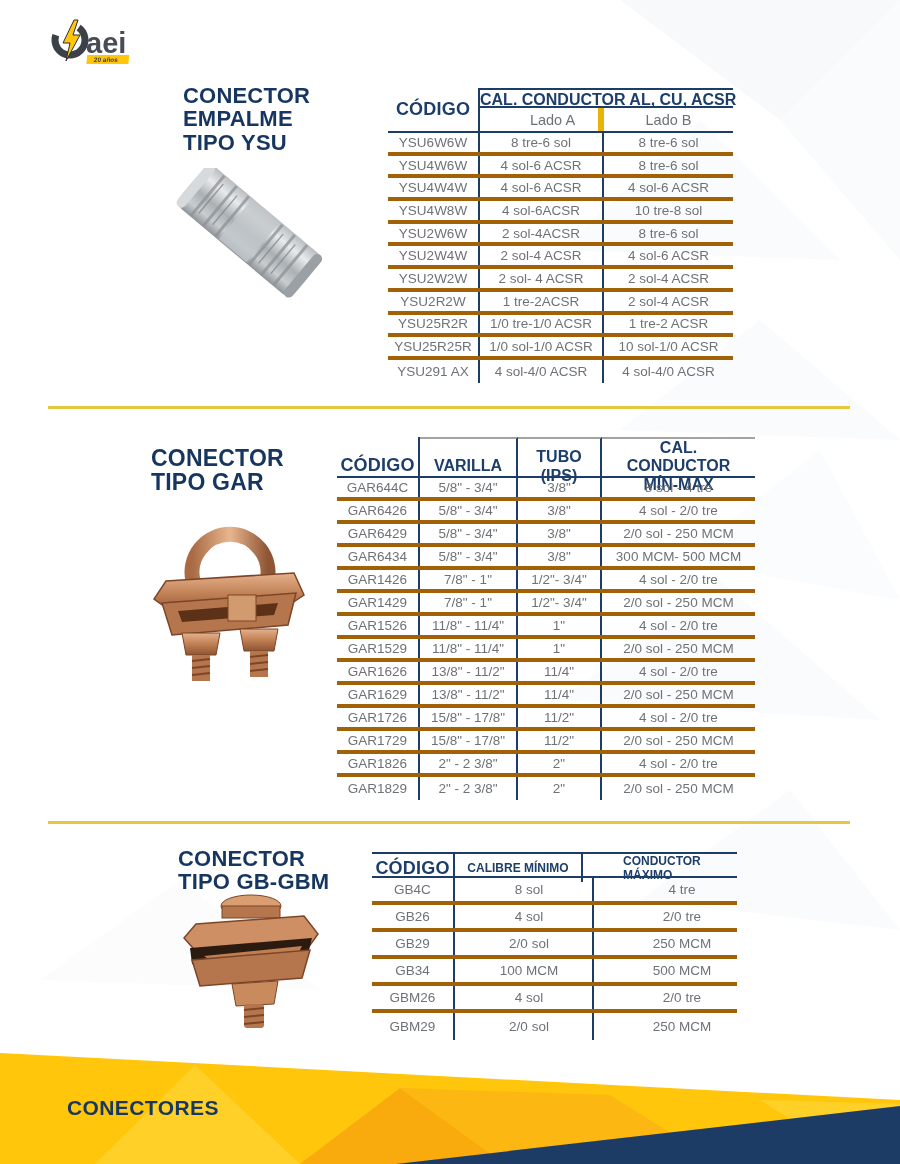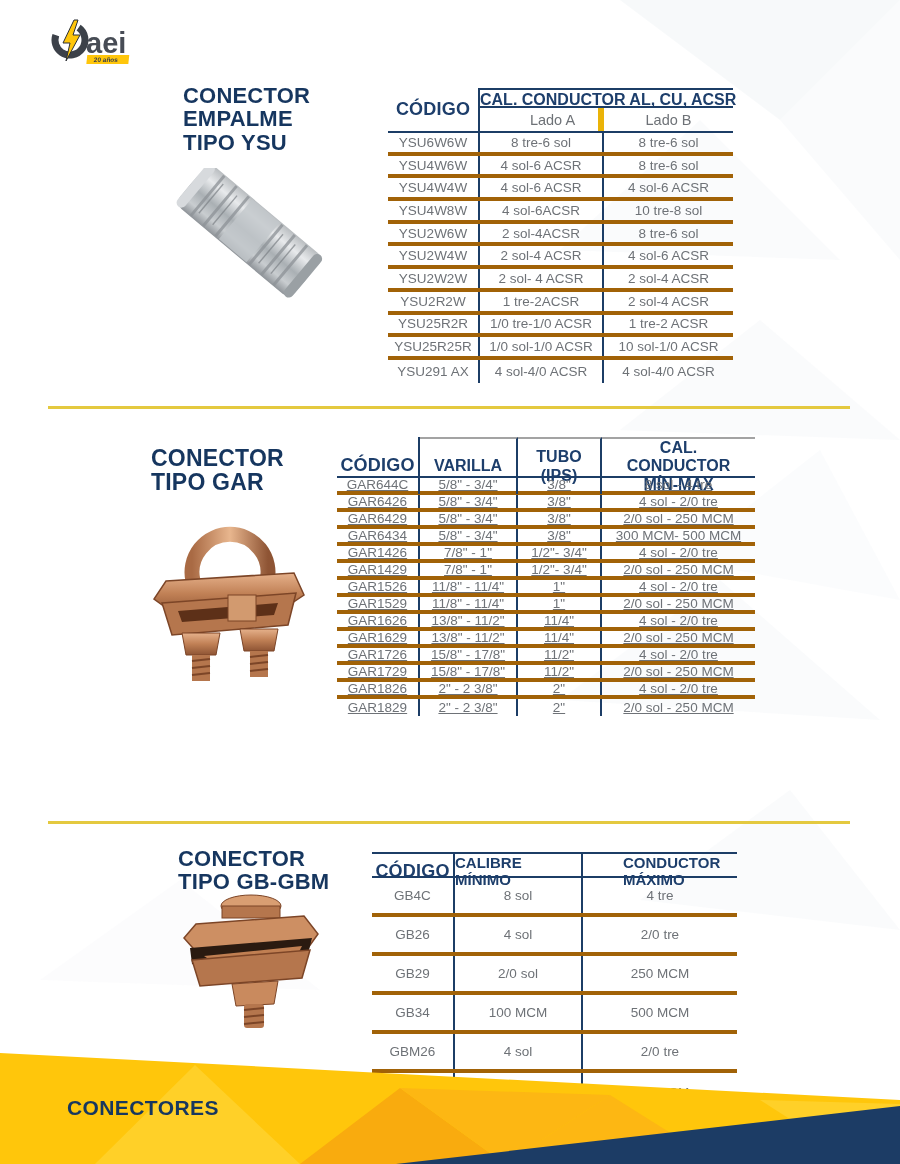--- a/index.html
+++ b/index.html
@@ -47,38 +47,38 @@
   .yh-group { border-top:2px solid #1c3d66; border-bottom:2px solid #1c3d66;
               color:#1d3e6b; font-weight:bold; font-size:16px;
               text-align:center; height:20px; line-height:19px; white-space:nowrap; }
   .yh-subs { display:grid; grid-template-columns:124px 129px; height:23px; }
   .yh-subs div { display:flex; align-items:center; justify-content:center;
                  font-size:14.5px; color:#6e7277; }
   .yh-subs div:first-child { border-right:6px solid #eab308;margin-left:27px; }
 
   
   .t2 { left:337px; top:437px; width:418px; }
-  .t2 .row { grid-template-columns:83px 98px 84px 153px; height:17px;text-decoration:underline; }
+  .t2 .row { grid-template-columns:83px 98px 84px 153px; height:23px; }
   .t2 .head { display:grid; grid-template-columns:83px 98px 84px 153px;
               border-bottom:2px solid #1c3d66; height:41px; }
   .t2 .hc { display:flex; align-items:center; justify-content:center;
             text-align:center; color:#1d3e6b; font-weight:bold; font-size:16px;
             line-height:1.15; border-right:2px solid #1c3d66;
             border-top:2px solid #a3a3a3; }
   .t2 .hc:first-child { border-top:none; font-size:18px; letter-spacing:.2px; }
   .t2 .hc:last-child { border-right:none; padding:0 6px; }
 
   
   .t3 { left:372px; top:852px; width:365px; }
-  .t3 .row { grid-template-columns:83px 128px 154px; height:39px; }
+  .t3 .row { grid-template-columns:83px 128px 154px; height:27px;gap:11px; }
   .t3 .head { display:grid; grid-template-columns:83px 128px 154px;
               border-top:2px solid #1c3d66; border-bottom:2px solid #1c3d66;
               height:26px; }
   .t3 .hc { display:flex; align-items:center; justify-content:center;
-            color:#1d3e6b; font-weight:bold; font-size:15px;
+            color:#1d3e6b; font-weight:bold; font-size:12px;
             border-right:2px solid #1c3d66; }
   .t3 .hc:first-child { font-size:18px; letter-spacing:.2px; }
   .t3 .hc:last-child { border-right:none;margin-left:40px; }
 
   
   .gold-rule { position:absolute; left:48px; width:802px; height:3px;
                background:#e4c93f; z-index:2; }
   .gold-rule.r1 { top:406px; }
   .gold-rule.r2 { top:821px; }
 

